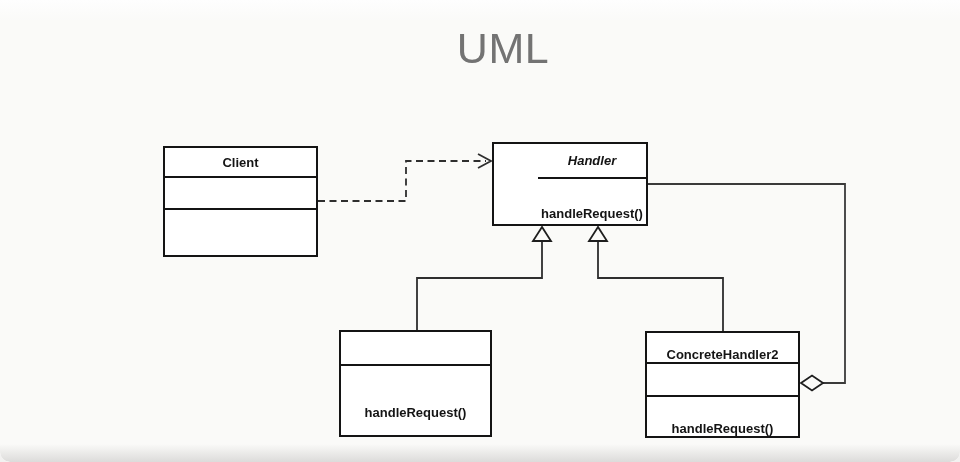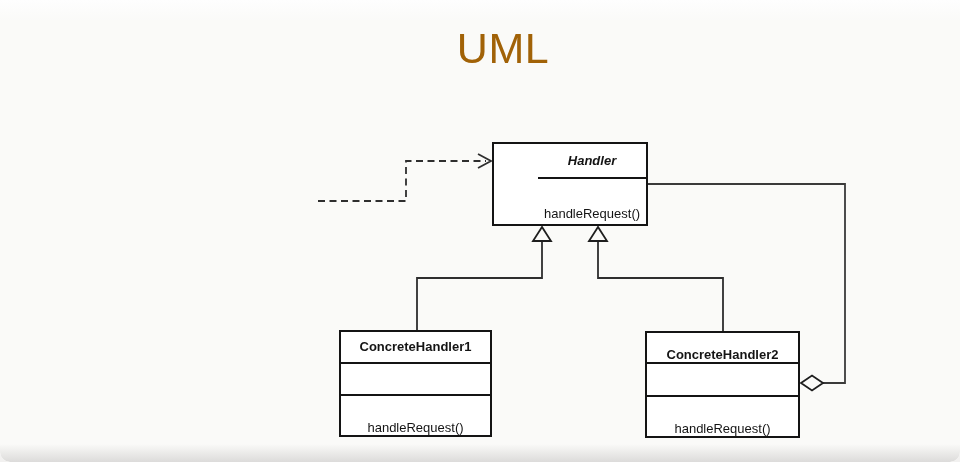--- a/index.html
+++ b/index.html
@@ -26,21 +26,21 @@
     content: ""; position: absolute; left: 0; right: 0; bottom: 0; height: 18px;
     background: linear-gradient(180deg, rgba(221,220,219,0) 0%, #dcdbda 100%);
     border-radius: 0 0 10px 10px;
     pointer-events: none;
   }
   .page-title {
     position: absolute; top: 27px; left: 0; width: 100%;
     padding-left: 46px; box-sizing: border-box;
     text-align: center;
     font-size: 43px; line-height: 1; font-weight: 400;
-    color: #a16207;
+    color: #737373;
     letter-spacing: 0.5px;
   }
   .connector-layer {
     position: absolute; left: 0; top: 0; width: 960px; height: 462px;
   }
   .uml-box {
     position: absolute;
     background: #ffffff;
     border: 2px solid #141414;
     box-sizing: border-box;
@@ -48,21 +48,21 @@
   }
   .uml-row {
     display: flex; align-items: center; justify-content: center;
     border-bottom: 2px solid #141414;
     font-size: 13px; color: #141414;
     box-sizing: border-box;
   }
   .uml-row:last-child { border-bottom: none; flex: 1; }
   .uml-name { font-weight: bold; }
   .uml-name.abstract { font-style: italic; }
-  .uml-method { font-weight: normal; margin-top: 24px; }
+  .uml-method { font-weight: bold; margin-top: 24px; }
 
   .box-client   { left: 163px; top: 146px; width: 155px; height: 111px; }
   .box-client   .row-name { height: 30px; }
   .box-client   .row-attr { height: 32px; }
 
   .box-handler  { left: 492px; top: 142px; width: 156px; height: 84px; padding-left: 44px; }
   .box-handler  .row-name { height: 35px; }
 
   .box-ch1      { left: 339px; top: 330px; width: 153px; height: 107px; }
   .box-ch1      .row-name { height: 33px; }
@@ -95,34 +95,42 @@
       <path d="M 723 331 L 723 278 L 598 278 L 598 241" fill="none" stroke="#2e2e2e" stroke-width="1.8"></path>
       <path d="M 598 227 L 589 241 L 607 241 Z" fill="#fafaf8" stroke="#1e1e1e" stroke-width="1.8"></path>
     </g>
 
     <g>
       <path d="M 648 184 L 845 184 L 845 383 L 823 383" fill="none" stroke="#3a3a3a" stroke-width="1.8"></path>
       <path d="M 801 383 L 812 375.5 L 823 383 L 812 390.5 Z" fill="#fafaf8" stroke="#1e1e1e" stroke-width="1.8"></path>
     </g>
   </svg>
 
+  <div class="uml-box box-client">
+    <div class="uml-row row-name">
+      <span class="uml-name">Client</span>
+    </div>
+    <div class="uml-row row-attr">
+      <span></span>
+    </div>
+    <div class="uml-row">
+      <span></span>
+    </div>
+  </div>
 
   <div class="uml-box box-handler">
     <div class="uml-row row-name">
       <span class="uml-name abstract">Handler</span>
     </div>
     <div class="uml-row">
       <span class="uml-method">handleRequest()</span>
     </div>
   </div>
 
   <div class="uml-box box-ch1">
-    <div class="uml-row row-name">
-      <span class="uml-name">ConcreteHandler1</span>
-    </div>
     <div class="uml-row row-attr">
       <span></span>
     </div>
     <div class="uml-row">
       <span class="uml-method">handleRequest()</span>
     </div>
   </div>
 
   <div class="uml-box box-ch2">
     <div class="uml-row row-name">

